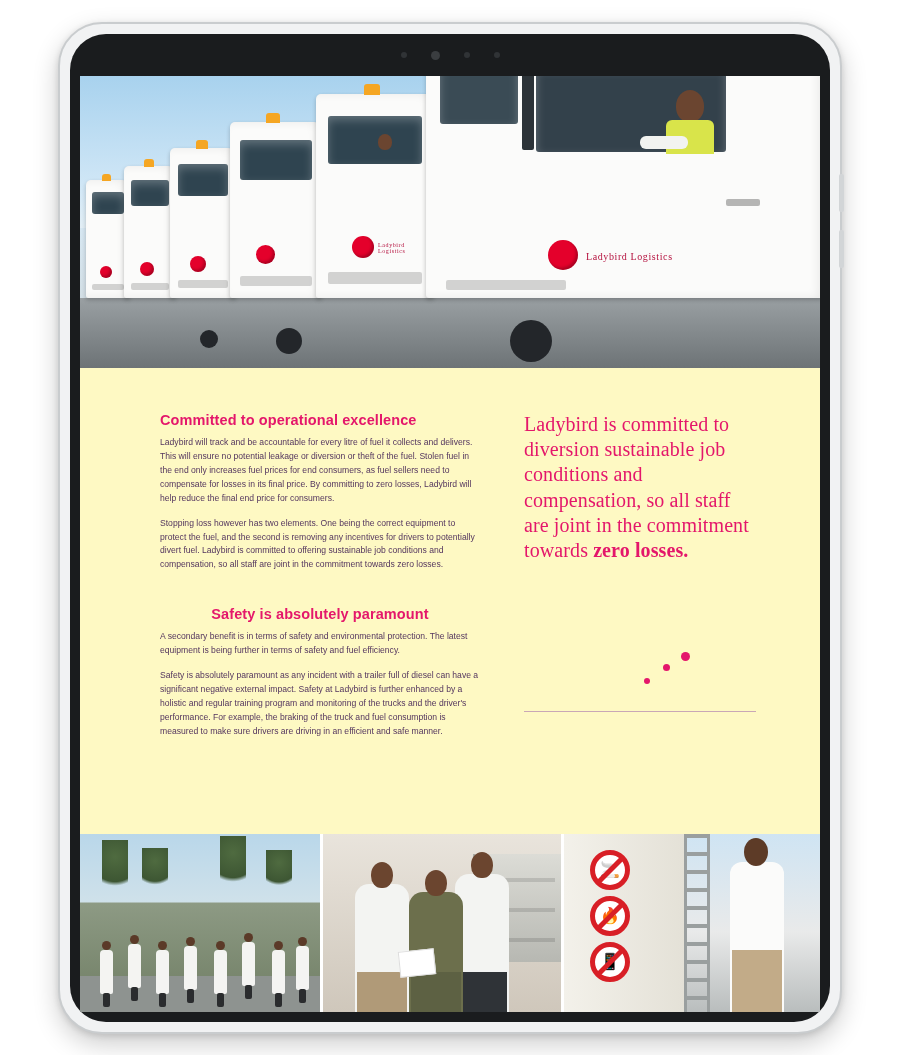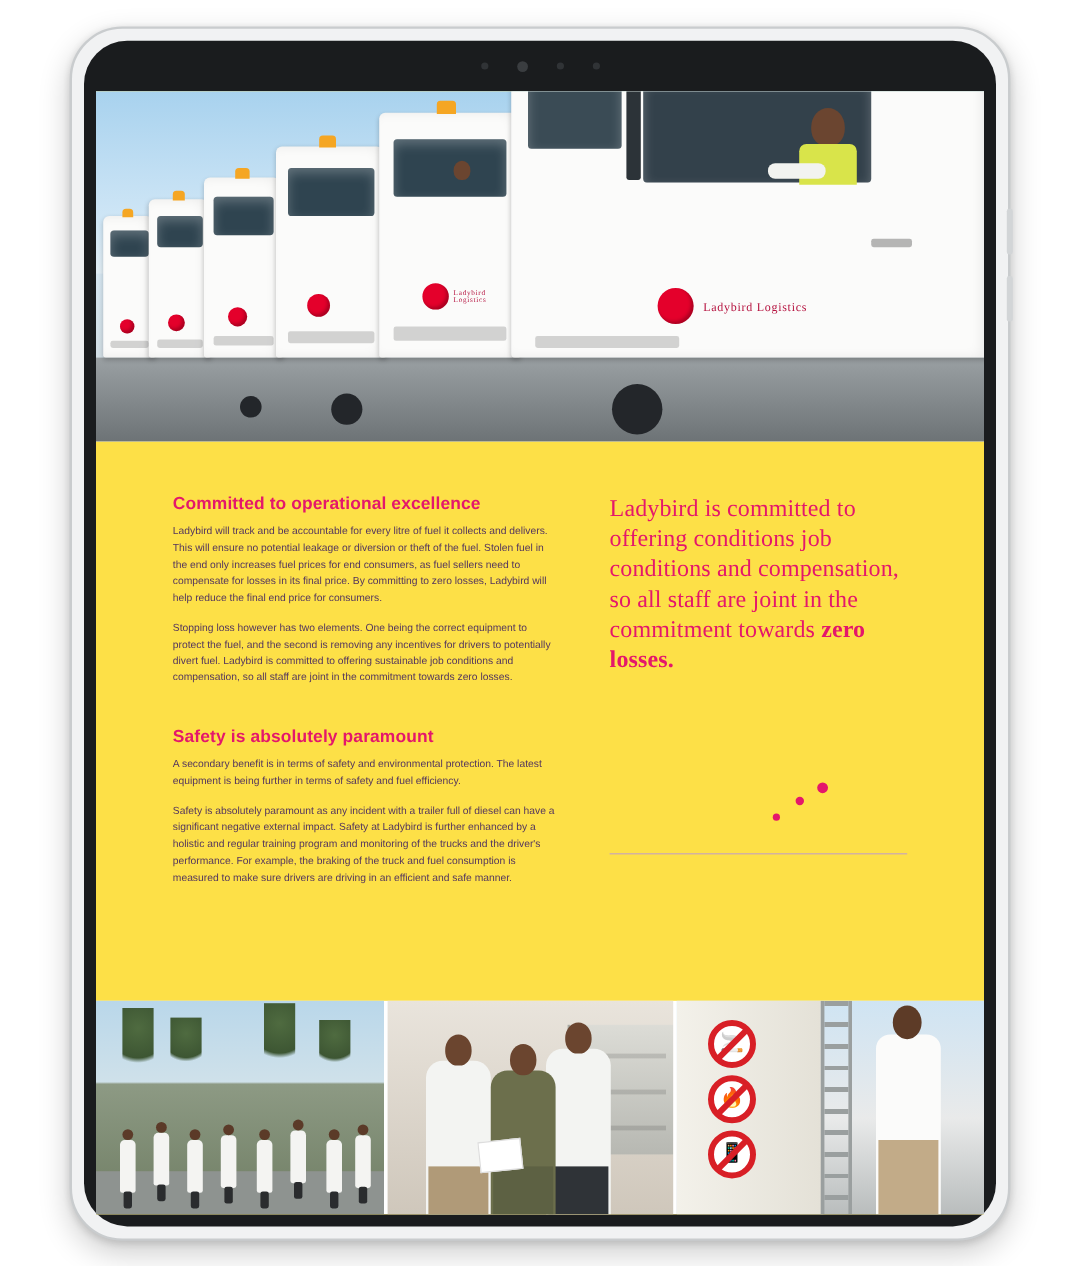--- a/index.html
+++ b/index.html
@@ -65,21 +65,21 @@
   .btn-right-1 { right: -4px; top: 150px; width: 5px; height: 38px; }
   .btn-right-2 { right: -4px; top: 206px; width: 5px; height: 38px; }
 
   
   .screen {
     position: absolute;
     left: 10px;
     top: 42px;
     right: 10px;
     bottom: 10px;
-    background: #fde047;
+    background: #fef9c3;
     overflow: hidden;
   }
 
   
   .hero {
     position: relative;
     width: 100%;
     height: 292px;
     overflow: hidden;
     background: linear-gradient(#bddcf1 0%, #d7e9f5 46%, #cfd6d8 100%);
@@ -151,32 +151,33 @@
     background: #f2f3f0;
     border-radius: 6px;
   }
 
   
   .content {
     display: flex;
     padding: 44px 64px 0 64px;
     box-sizing: border-box;
     gap: 44px;
+    margin-left: 16px;
   }
   .col-left { width: 320px; }
   .col-right { flex: 1; position: relative; }
 
   h2.section-title {
     color: #e4176b;
     font-size: 14.5px;
     font-weight: bold;
     margin: 0 0 8px 0;
     letter-spacing: 0.1px;
   }
-  h2.section-title.second { margin-top: 34px; }
+  h2.section-title.second { margin-top: 34px; text-align: center; }
 
   p.body-text {
     color: #53355e;
     font-size: 8.6px;
     line-height: 1.62;
     margin: 0 0 11px 0;
     text-align: left;
   }
 
   .pull-quote {
@@ -446,21 +447,21 @@
           <h2 class="section-title">Committed to operational excellence</h2>
           <p class="body-text">Ladybird will track and be accountable for every litre of fuel it collects and delivers. This will ensure no potential leakage or diversion or theft of the fuel. Stolen fuel in the end only increases fuel prices for end consumers, as fuel sellers need to compensate for losses in its final price. By committing to zero losses, Ladybird will help reduce the final end price for consumers.</p>
           <p class="body-text">Stopping loss however has two elements. One being the correct equipment to protect the fuel, and the second is removing any incentives for drivers to potentially divert fuel. Ladybird is committed to offering sustainable job conditions and compensation, so all staff are joint in the commitment towards zero losses.</p>
 
           <h2 class="section-title second">Safety is absolutely paramount</h2>
           <p class="body-text">A secondary benefit is in terms of safety and environmental protection. The latest equipment is being further in terms of safety and fuel efficiency.</p>
           <p class="body-text">Safety is absolutely paramount as any incident with a trailer full of diesel can have a significant negative external impact. Safety at Ladybird is further enhanced by a holistic and regular training program and monitoring of the trucks and the driver's performance. For example, the braking of the truck and fuel consumption is measured to make sure drivers are driving in an efficient and safe manner.</p>
         </div>
 
         <div class="col-right">
-          <p class="pull-quote"><span>Ladybird is committed to offering conditions job conditions and compensation, so all staff are joint in the commitment towards </span><b>zero losses.</b></p>
+          <p class="pull-quote"><span>Ladybird is committed to diversion sustainable job conditions and compensation, so all staff are joint in the commitment towards </span><b>zero losses.</b></p>
 
           <div class="dots-deco">
             <span style="right:0; top:0; width:9px; height:9px;"></span>
             <span style="right:20px; top:12px; width:7px; height:7px;"></span>
             <span style="right:40px; top:26px; width:6px; height:6px;"></span>
           </div>
           <div class="rule"></div>
         </div>
       </div>
 

